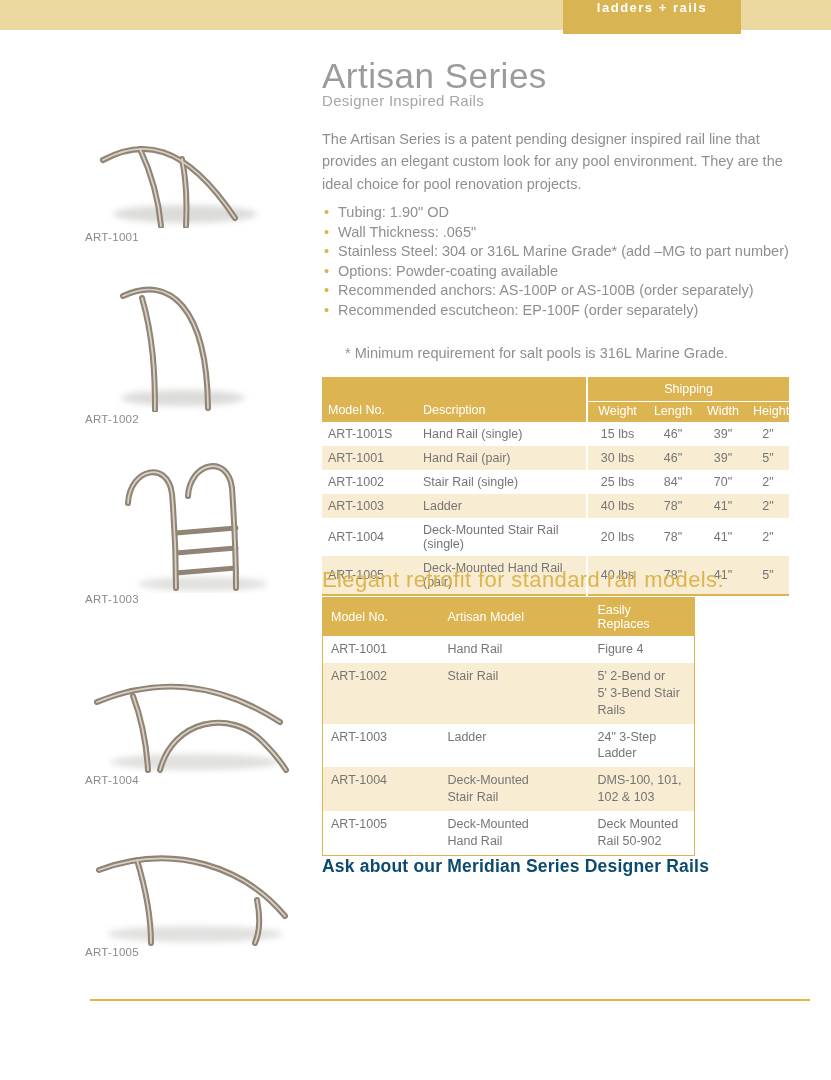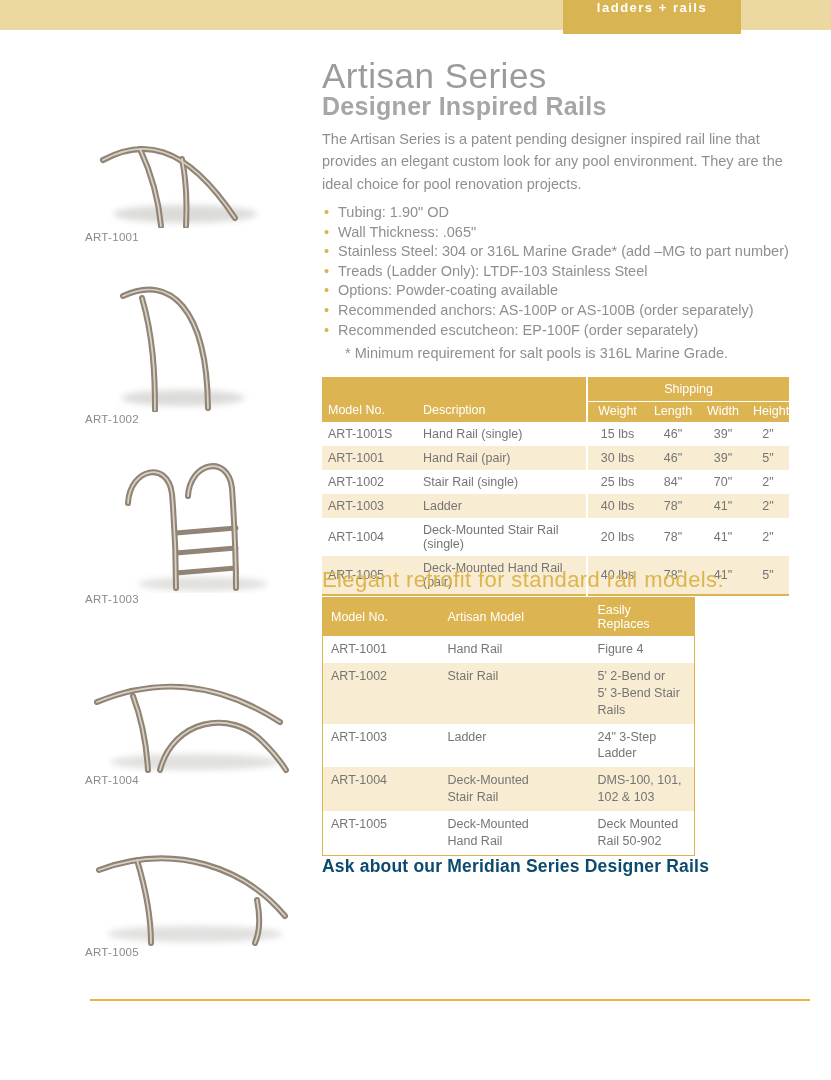--- a/index.html
+++ b/index.html
@@ -8,21 +8,21 @@
   .page { position:relative; width:831px; height:1080px; background:#ffffff; overflow:hidden; }
 
   
   .topbar { position:absolute; left:0; top:0; width:831px; height:30px; background:#ecd9a2; }
   .toptab { position:absolute; left:563px; top:0; width:178px; height:34px; background:#d9b452;
             display:flex; align-items:flex-start; justify-content:center; }
   .toptab span { color:#ffffff; font-size:13px; font-weight:bold; letter-spacing:1.5px; }
 
   
   .title { position:absolute; left:322px; top:56px; font-size:35px; font-weight:300; color:#9b9b9b; letter-spacing:0.5px; }
-  .subtitle { position:absolute; left:322px; top:92px; font-size:25px; font-weight:700; color:#a6a6a6; letter-spacing:0.3px; }
+  .subtitle { position:absolute; left:322px; top:92px; font-size:15px; font-weight:400; color:#a6a6a6; letter-spacing:0.3px; }
   .intro { position:absolute; left:322px; top:128px; width:472px; font-size:14.5px; color:#8f8f8f; line-height:1.55; }
 
   ul.features { position:absolute; left:322px; top:203px; width:480px; list-style:none; }
   ul.features li { font-size:14.5px; color:#8f8f8f; line-height:19.6px; padding-left:16px; position:relative; }
   ul.features li::before { content:"•"; position:absolute; left:2px; color:#d9b452; }
   .footnote { position:absolute; left:322px; top:345px; font-size:14.5px; color:#8f8f8f;margin-left:23px; }
 
   
   table { border-collapse:collapse; }
   .t1 { position:absolute; left:322px; top:377px; width:467px; table-layout:fixed; border-bottom:2px solid #dcb452; }
@@ -69,21 +69,20 @@
   </div>
 
   <div class="title">Artisan Series</div>
   <div class="subtitle">Designer Inspired Rails</div>
   <div class="intro">The Artisan Series is a patent pending designer inspired rail line that provides an elegant custom look for any pool environment. They are the ideal choice for pool renovation projects.</div>
 
   <ul class="features">
     <li><span>Tubing: 1.90" OD</span></li>
     <li><span>Wall Thickness: .065"</span></li>
     <li><span>Stainless Steel: 304 or 316L Marine Grade* (add –MG to part number)</span></li>
-    <li><span>Treads (Ladder Only): LTDF-103 Stainless Steel</span></li>
     <li><span>Options: Powder-coating available</span></li>
     <li><span>Recommended anchors: AS-100P or AS-100B (order separately)</span></li>
     <li><span>Recommended escutcheon: EP-100F (order separately)</span></li>
   </ul>
   <div class="footnote">* Minimum requirement for salt pools is 316L Marine Grade.</div>
 
   <div class="figure f1">
     <svg width="200" height="106" viewBox="0 0 200 106">
       <defs>
           <filter id="b1" x="-50%" y="-50%" width="200%" height="200%">

